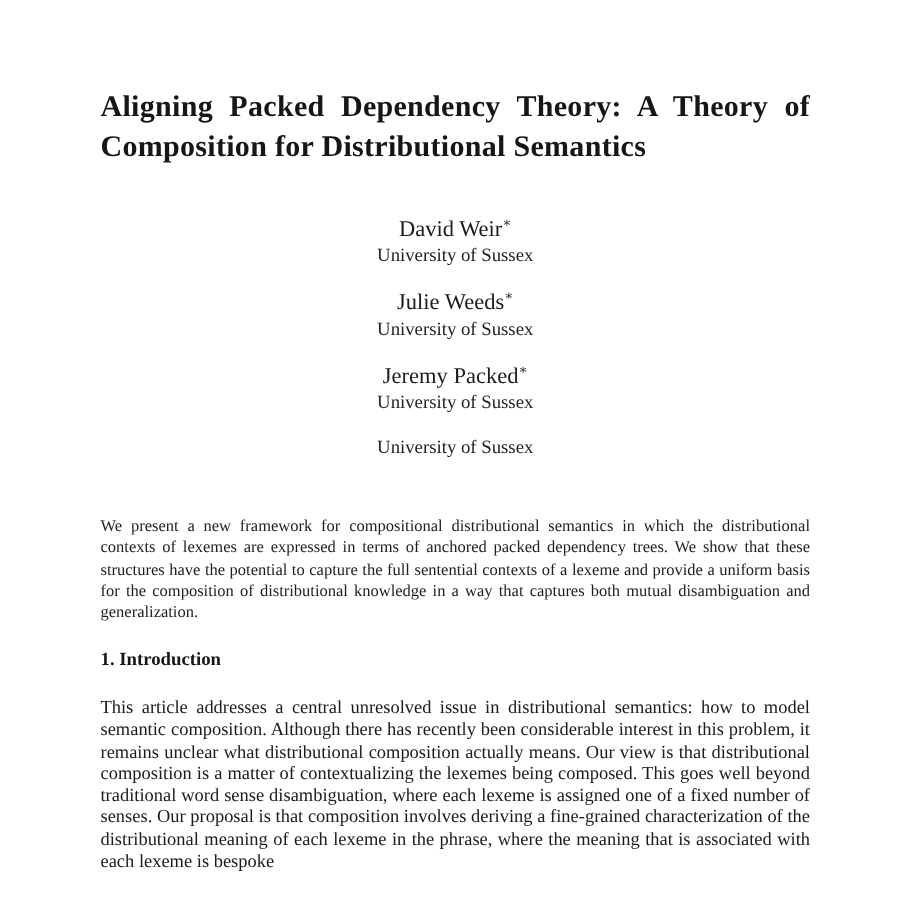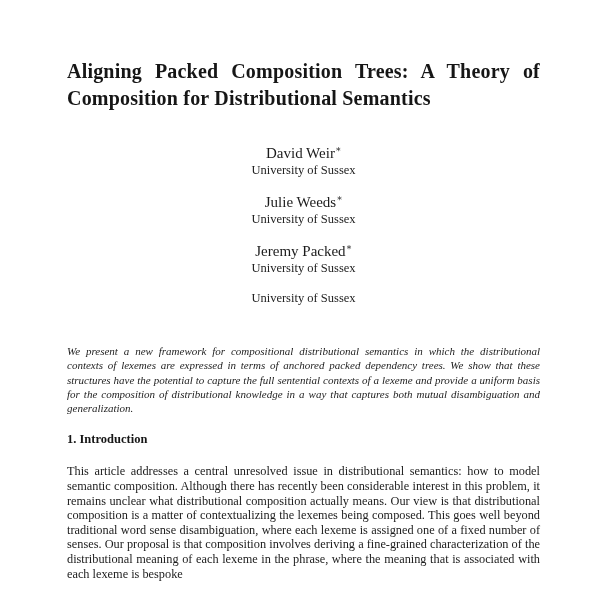--- a/index.html
+++ b/index.html
@@ -59,21 +59,20 @@
     font-size: 9px;
     line-height: 0;
   }
   .author-aff {
     font-size: 12.5px;
     line-height: 15px;
     color: #222222;
   }
   .abstract {
     margin-top: 38px;
-    font-style: italic;
     font-size: 11px;
     line-height: 14.3px;
     text-align: justify;
     hyphens: auto;
     -webkit-hyphens: auto;
     color: #1d1d1d;
   }
   .section-heading {
     margin-top: 17px;
     font-size: 12.5px;
@@ -91,21 +90,21 @@
     color: #1b1b1b;
   }
 </style>
 </head>
 <body>
 
 <div class="page">
   <div class="content">
 
     <h1 class="title">
-      <span class="title-l1">Aligning Packed Composition Trees: A Theory of</span>
+      <span class="title-l1">Aligning Packed Dependency Theory: A Theory of</span>
       <span class="title-l2">Composition for Distributional Semantics</span>
     </h1>
 
     <div class="authors">
 
       <div class="author">
         <div class="author-name"><span>David Weir</span><sup>∗</sup></div>
         <div class="author-aff">University of Sussex</div>
       </div>
 

